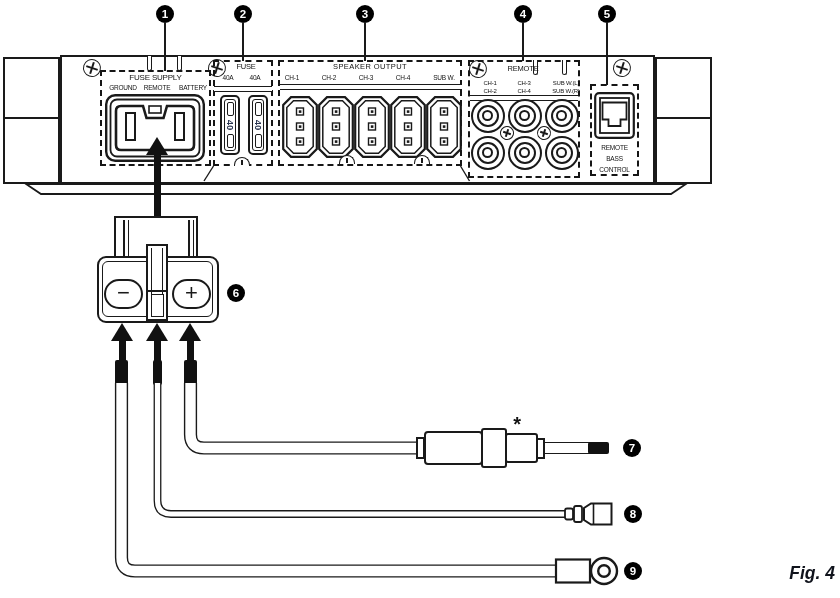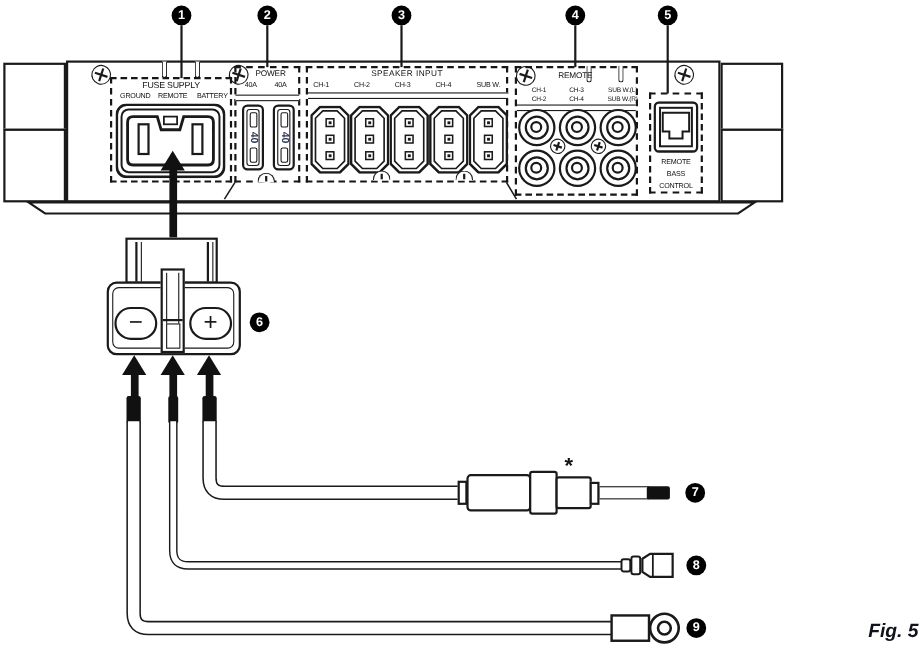--- a/index.html
+++ b/index.html
@@ -77,42 +77,42 @@
   <svg class="a" style="left:105px;top:94px" width="100" height="68">
     <rect x="1.2" y="1.2" width="97.6" height="65.6" rx="9" fill="#fff" stroke="#1a1a1a" stroke-width="2.4"></rect>
     <rect x="5.5" y="5.5" width="89" height="57" rx="6.5" fill="none" stroke="#1a1a1a" stroke-width="1.8"></rect>
     <path d="M16 12 H38 L41.5 24 H58.5 L62 12 H84 Q89 12 89 17 V51 Q89 56 84 56 H16 Q11 56 11 51 V17 Q11 12 16 12 Z" fill="#fff" stroke="#1a1a1a" stroke-width="2.6"></path>
     <rect x="44" y="12" width="12" height="7" fill="#fff" stroke="#1a1a1a" stroke-width="1.6"></rect>
     <rect x="21" y="19" width="9" height="27" fill="#fff" stroke="#1a1a1a" stroke-width="2"></rect>
     <rect x="70" y="19" width="9" height="27" fill="#fff" stroke="#1a1a1a" stroke-width="2"></rect>
   </svg>
 
   <div class="a dash" style="left:213px;top:60px;width:60px;height:106px"></div>
-  <div class="a lbl f75" style="left:226px;top:63px;width:40px">POWER</div>
+  <div class="a lbl f75" style="left:226px;top:63px;width:40px">FUSE</div>
   <div class="a lbl f65" style="left:217px;top:75px;width:22px">40A</div>
   <div class="a lbl f65" style="left:244px;top:75px;width:22px">40A</div>
   <div class="a bar" style="left:214px;top:86px;width:58px;height:6px"></div>
   <div class="a fuse" style="left:220px;top:95px;width:20px;height:60px">
     <div class="a fuse-in" style="left:2px;top:2px;width:12px;height:52px"></div>
     <div class="a slot" style="left:4.5px;top:5px;width:7px;height:14px"></div>
     <div class="a slot" style="left:4.5px;top:37px;width:7px;height:14px"></div>
     <div class="a fuse40" style="left:0;top:20px;width:16px;height:16px;line-height:16px">40</div>
   </div>
   <div class="a fuse" style="left:248px;top:95px;width:20px;height:60px">
     <div class="a fuse-in" style="left:2px;top:2px;width:12px;height:52px"></div>
     <div class="a slot" style="left:4.5px;top:5px;width:7px;height:14px"></div>
     <div class="a slot" style="left:4.5px;top:37px;width:7px;height:14px"></div>
     <div class="a fuse40" style="left:0;top:20px;width:16px;height:16px;line-height:16px">40</div>
   </div>
   <div class="a halfscrew" style="left:234px;top:157px;width:16px;height:9px">
       <i class="hsv"></i>
     </div>
 
   <div class="a dash" style="left:278px;top:60px;width:184px;height:106px"></div>
-  <div class="a lbl f75" style="left:290px;top:63px;width:160px;letter-spacing:0.4px">SPEAKER INPUT</div>
+  <div class="a lbl f75" style="left:290px;top:63px;width:160px;letter-spacing:0.4px">SPEAKER OUTPUT</div>
   <div class="a lbl f65" style="left:272px;top:75px;width:40px">CH-1</div>
   <div class="a lbl f65" style="left:309px;top:75px;width:40px">CH-2</div>
   <div class="a lbl f65" style="left:346px;top:75px;width:40px">CH-3</div>
   <div class="a lbl f65" style="left:383px;top:75px;width:40px">CH-4</div>
   <div class="a lbl f65" style="left:424px;top:75px;width:40px">SUB W.</div>
   <div class="a bar" style="left:280px;top:84px;width:182px;height:6px"></div>
 
   <svg class="a" style="left:282px;top:96px" width="36" height="62">
     <polygon points="9,1.2 27,1.2 34.8,9 34.8,53 27,60.8 9,60.8 1.2,53 1.2,9" fill="#fff" stroke="#1a1a1a" stroke-width="2.2"></polygon>
     <polygon points="11.5,4.8 24.5,4.8 31.2,11.5 31.2,50.5 24.5,57.2 11.5,57.2 4.8,50.5 4.8,11.5" fill="none" stroke="#1a1a1a" stroke-width="1.5"></polygon>
@@ -306,15 +306,15 @@
   <svg class="a" style="left:548px;top:550px" width="80" height="44">
     <rect x="8" y="9.5" width="34" height="23" fill="#fff" stroke="#1a1a1a" stroke-width="2.2"></rect>
     <circle cx="56" cy="21" r="13" fill="#fff" stroke="#1a1a1a" stroke-width="2.4"></circle>
     <circle cx="56" cy="21" r="5.8" fill="#fff" stroke="#1a1a1a" stroke-width="2.4"></circle>
   </svg>
 
   <div class="a callout" style="left:623px;top:439px">7</div>
   <div class="a callout" style="left:624px;top:505px">8</div>
   <div class="a callout" style="left:624px;top:562px">9</div>
 
-  <div class="a caption" style="left:740px;top:563px;width:95px">Fig. 5</div>
+  <div class="a caption" style="left:740px;top:563px;width:95px">Fig. 4</div>
 
 </div>
 
 </body></html>

